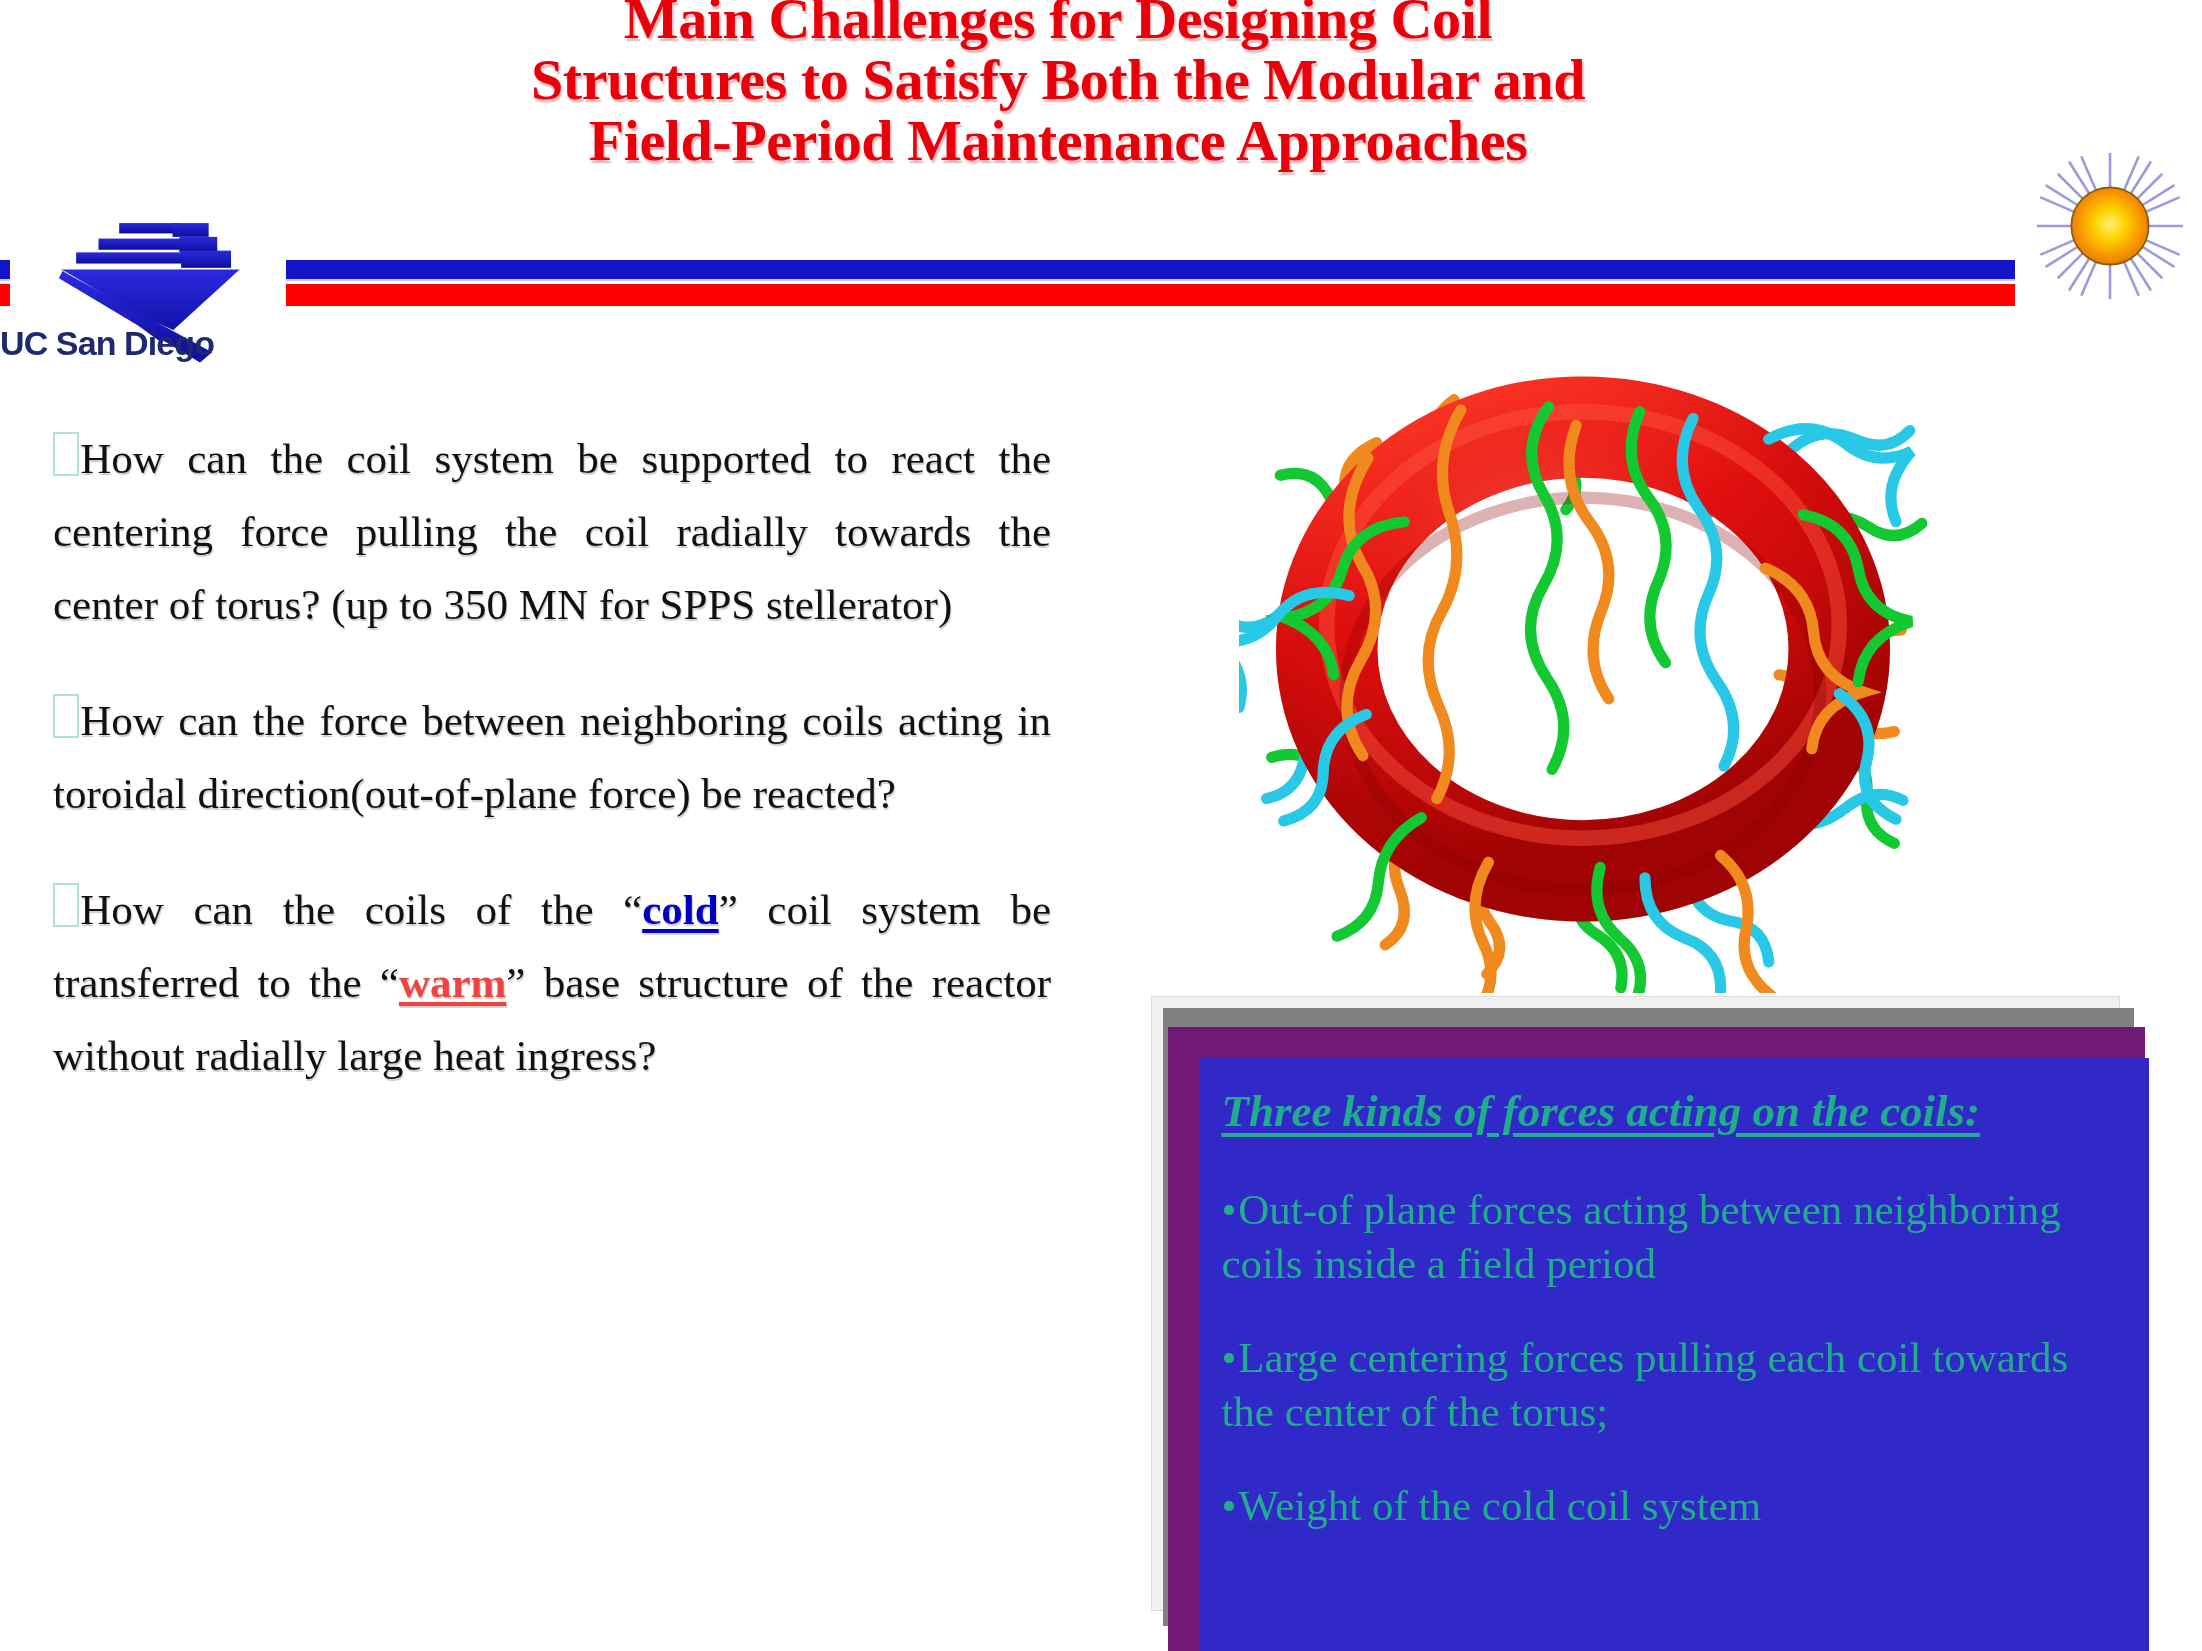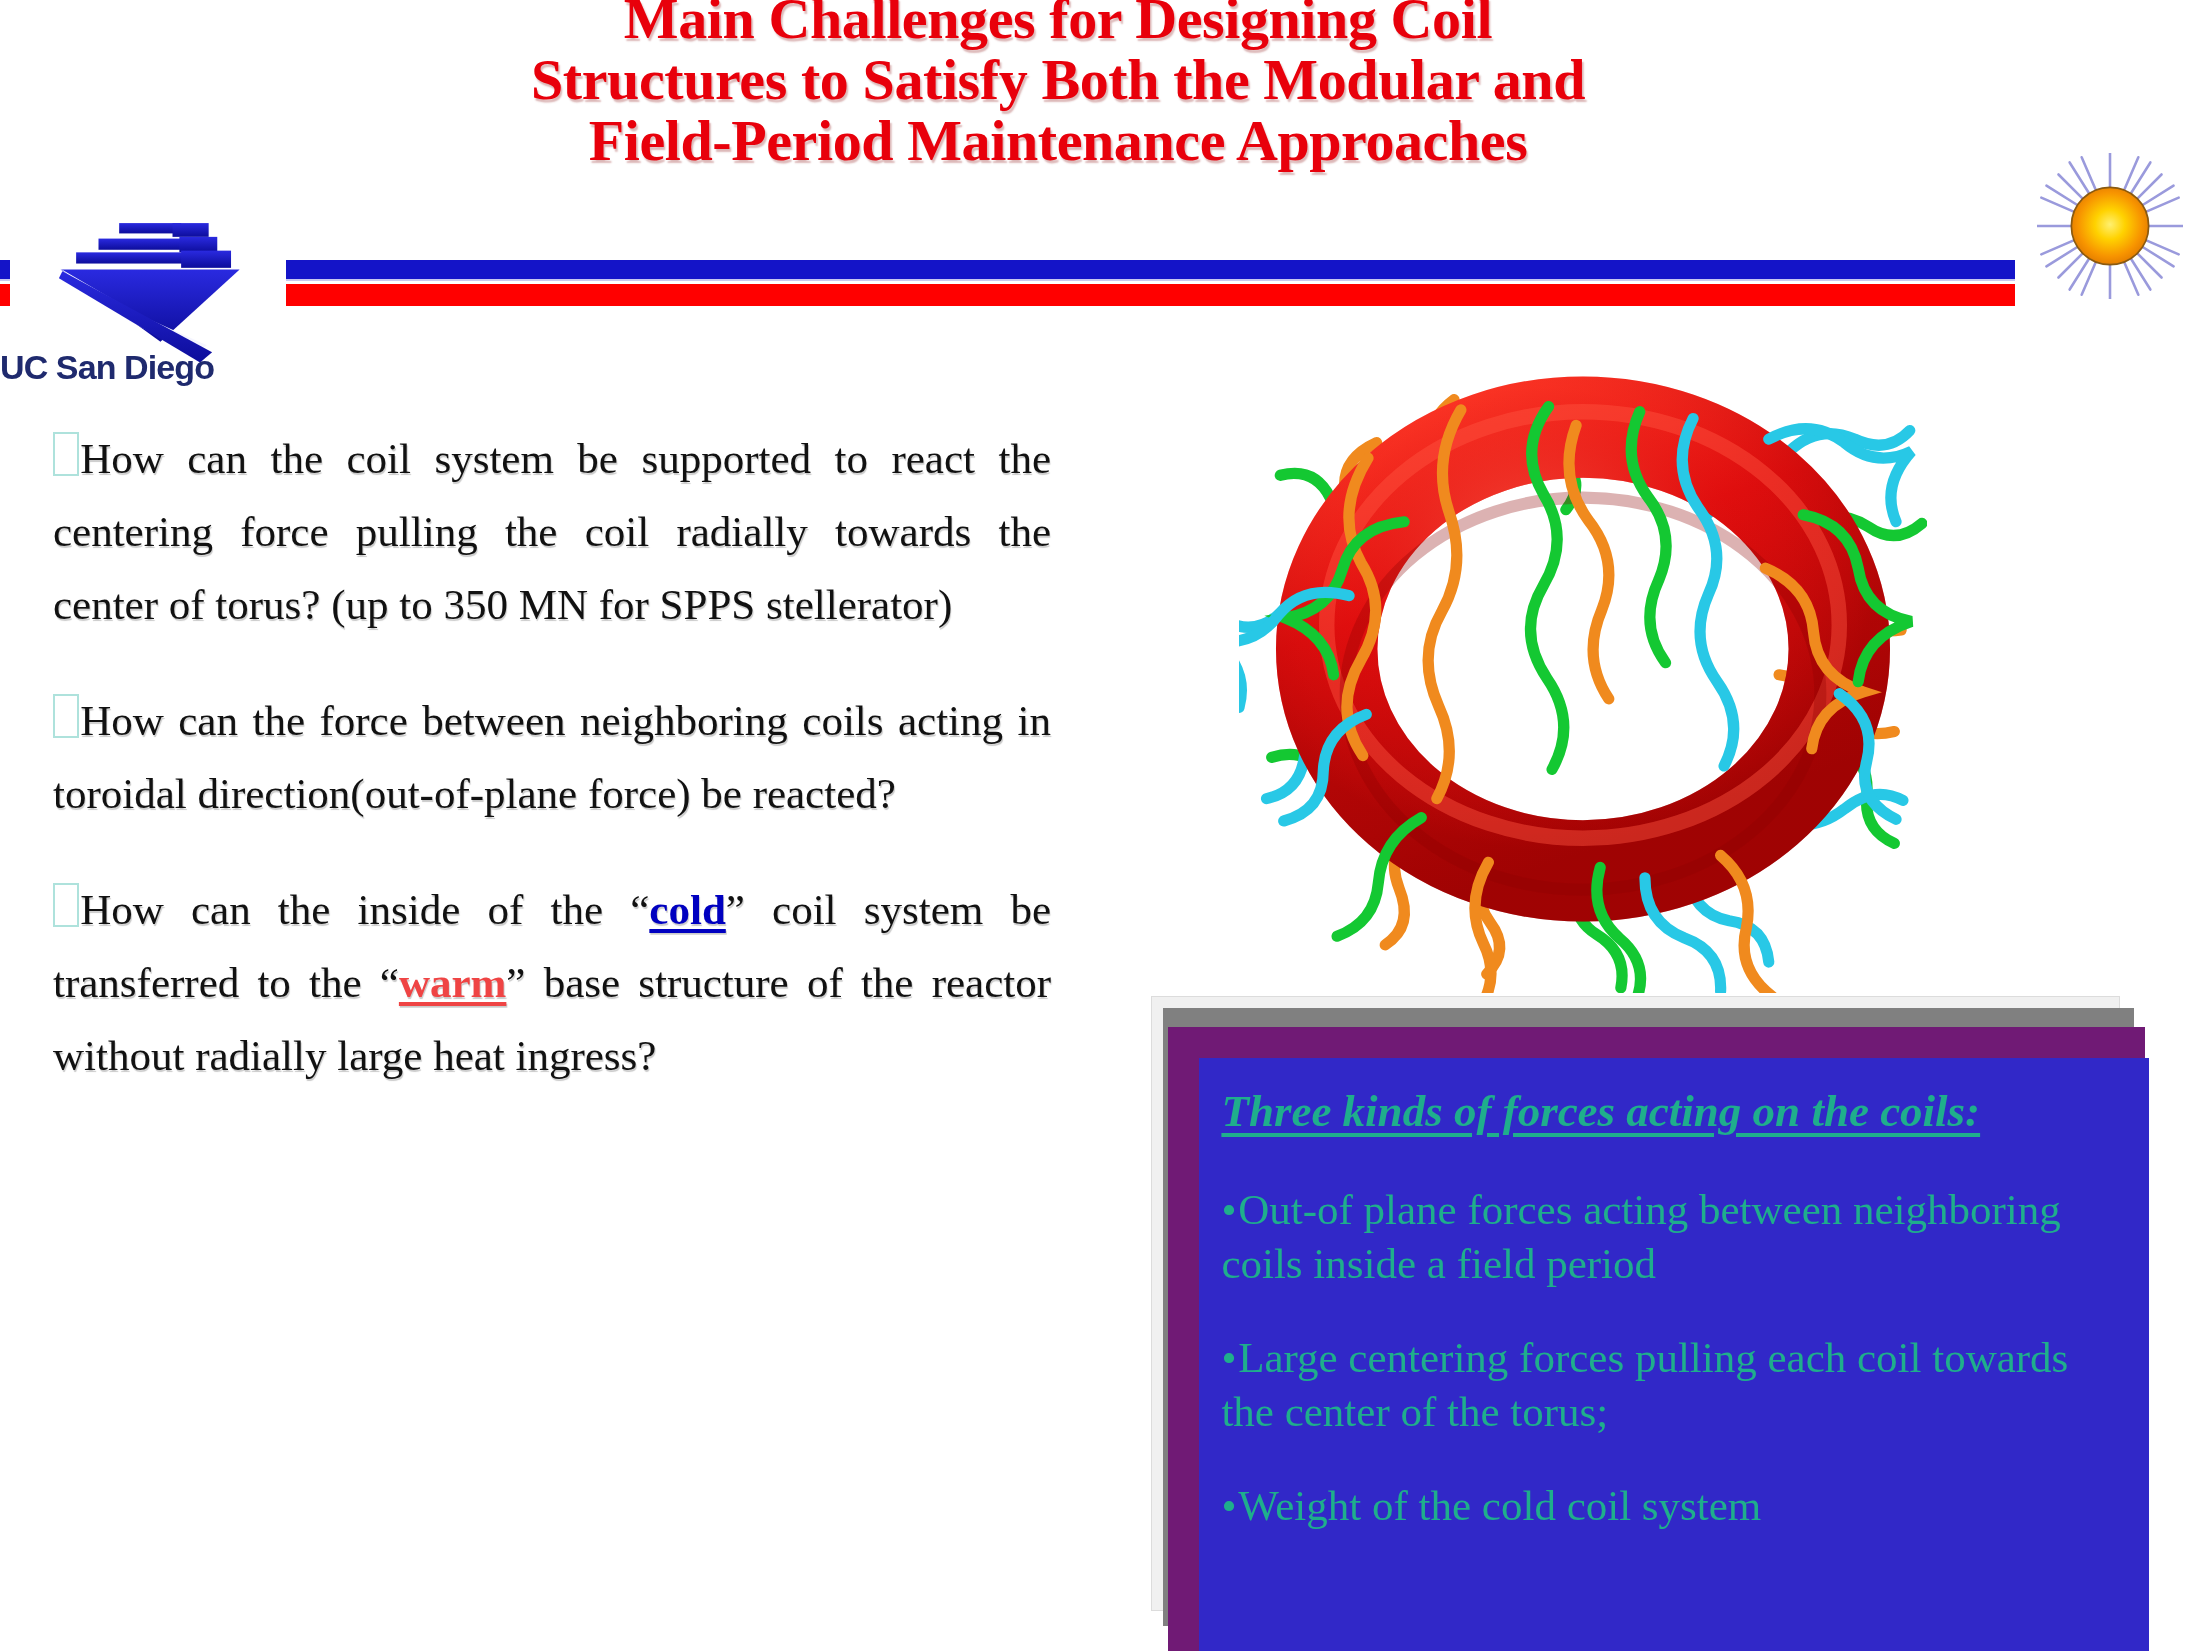--- a/index.html
+++ b/index.html
@@ -61,21 +61,20 @@
   }
   #ucsd-wordmark {
     position: absolute;
     left: 0px;
     top: 324px;
     font-family: "Liberation Sans", "DejaVu Sans", sans-serif;
     font-weight: bold;
     font-size: 34px;
     color: #1F2A6E;
     letter-spacing: -0.9px;
-    margin-top: 24px;
   }
 
   
   #sun-graphic {
     position: absolute;
     left: 2037px;
     top: 153px;
     width: 146px;
     height: 146px;
   }
@@ -273,21 +272,21 @@
 
   <p class="bullet-para">
     <span class="glyph-box"></span><span>How can the coil system be supported to react the centering force pulling the coil radially towards the center of torus? (up to 350 MN for SPPS stellerator)</span>
   </p>
 
   <p class="bullet-para">
     <span class="glyph-box"></span><span>How can the force between neighboring coils acting in toroidal direction(out-of-plane     force)     be reacted?</span>
   </p>
 
   <p class="bullet-para">
-    <span class="glyph-box"></span><span>How can the inside of the “</span><span class="kw-cold">cold</span><span>” coil system be transferred to the “</span><span class="kw-warm">warm</span><span>” base structure of the reactor without radially large heat ingress?</span>
+    <span class="glyph-box"></span><span>How can the coils of the “</span><span class="kw-cold">cold</span><span>” coil system be transferred to the “</span><span class="kw-warm">warm</span><span>” base structure of the reactor without radially large heat ingress?</span>
   </p>
 
 </div>
 
 <div id="stellarator-figure">
   <svg width="688" height="688" viewBox="0 0 800 800" xmlns="http://www.w3.org/2000/svg">
     <defs>
       <linearGradient id="torusG" x1="0" y1="0" x2="0.4" y2="1">
         <stop offset="0%" stop-color="#FF3A28"></stop>
         <stop offset="40%" stop-color="#E00E0E"></stop>

